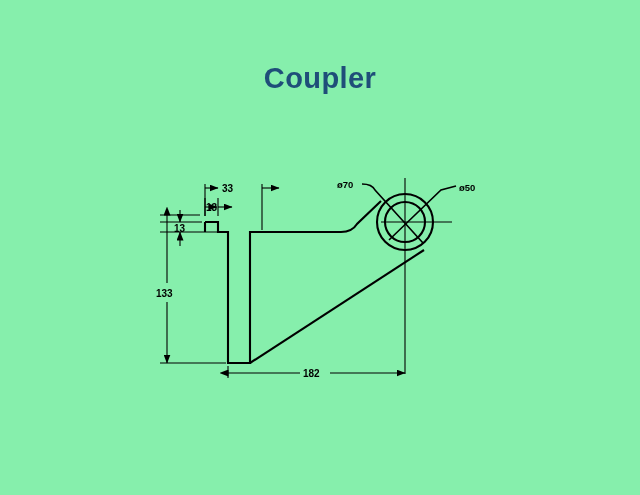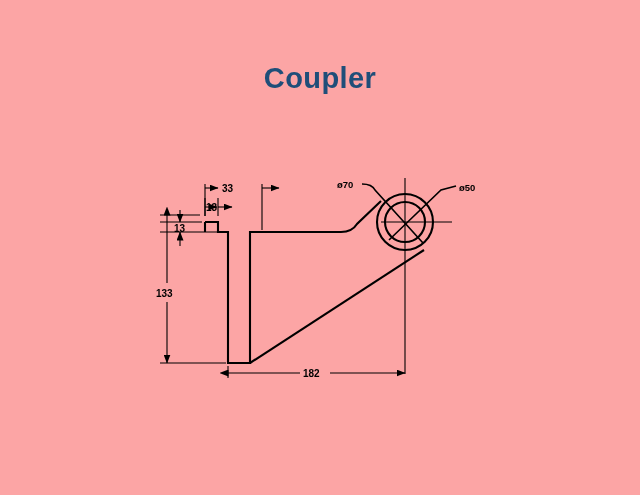--- a/index.html
+++ b/index.html
@@ -14,21 +14,21 @@
     font-family: "Liberation Sans", sans-serif;
     overflow: hidden;
     position: relative;
   }
   #slide {
     position: absolute;
     left: 0;
     top: 0;
     width: 640px;
     height: 495px;
-    background: #fca5a5;
+    background: #86efac;
   }
   #slide-title {
     position: absolute;
     left: 0;
     top: 62px;
     width: 640px;
     text-align: center;
     font-size: 29px;
     font-weight: bold;
     color: #1f4e79;

